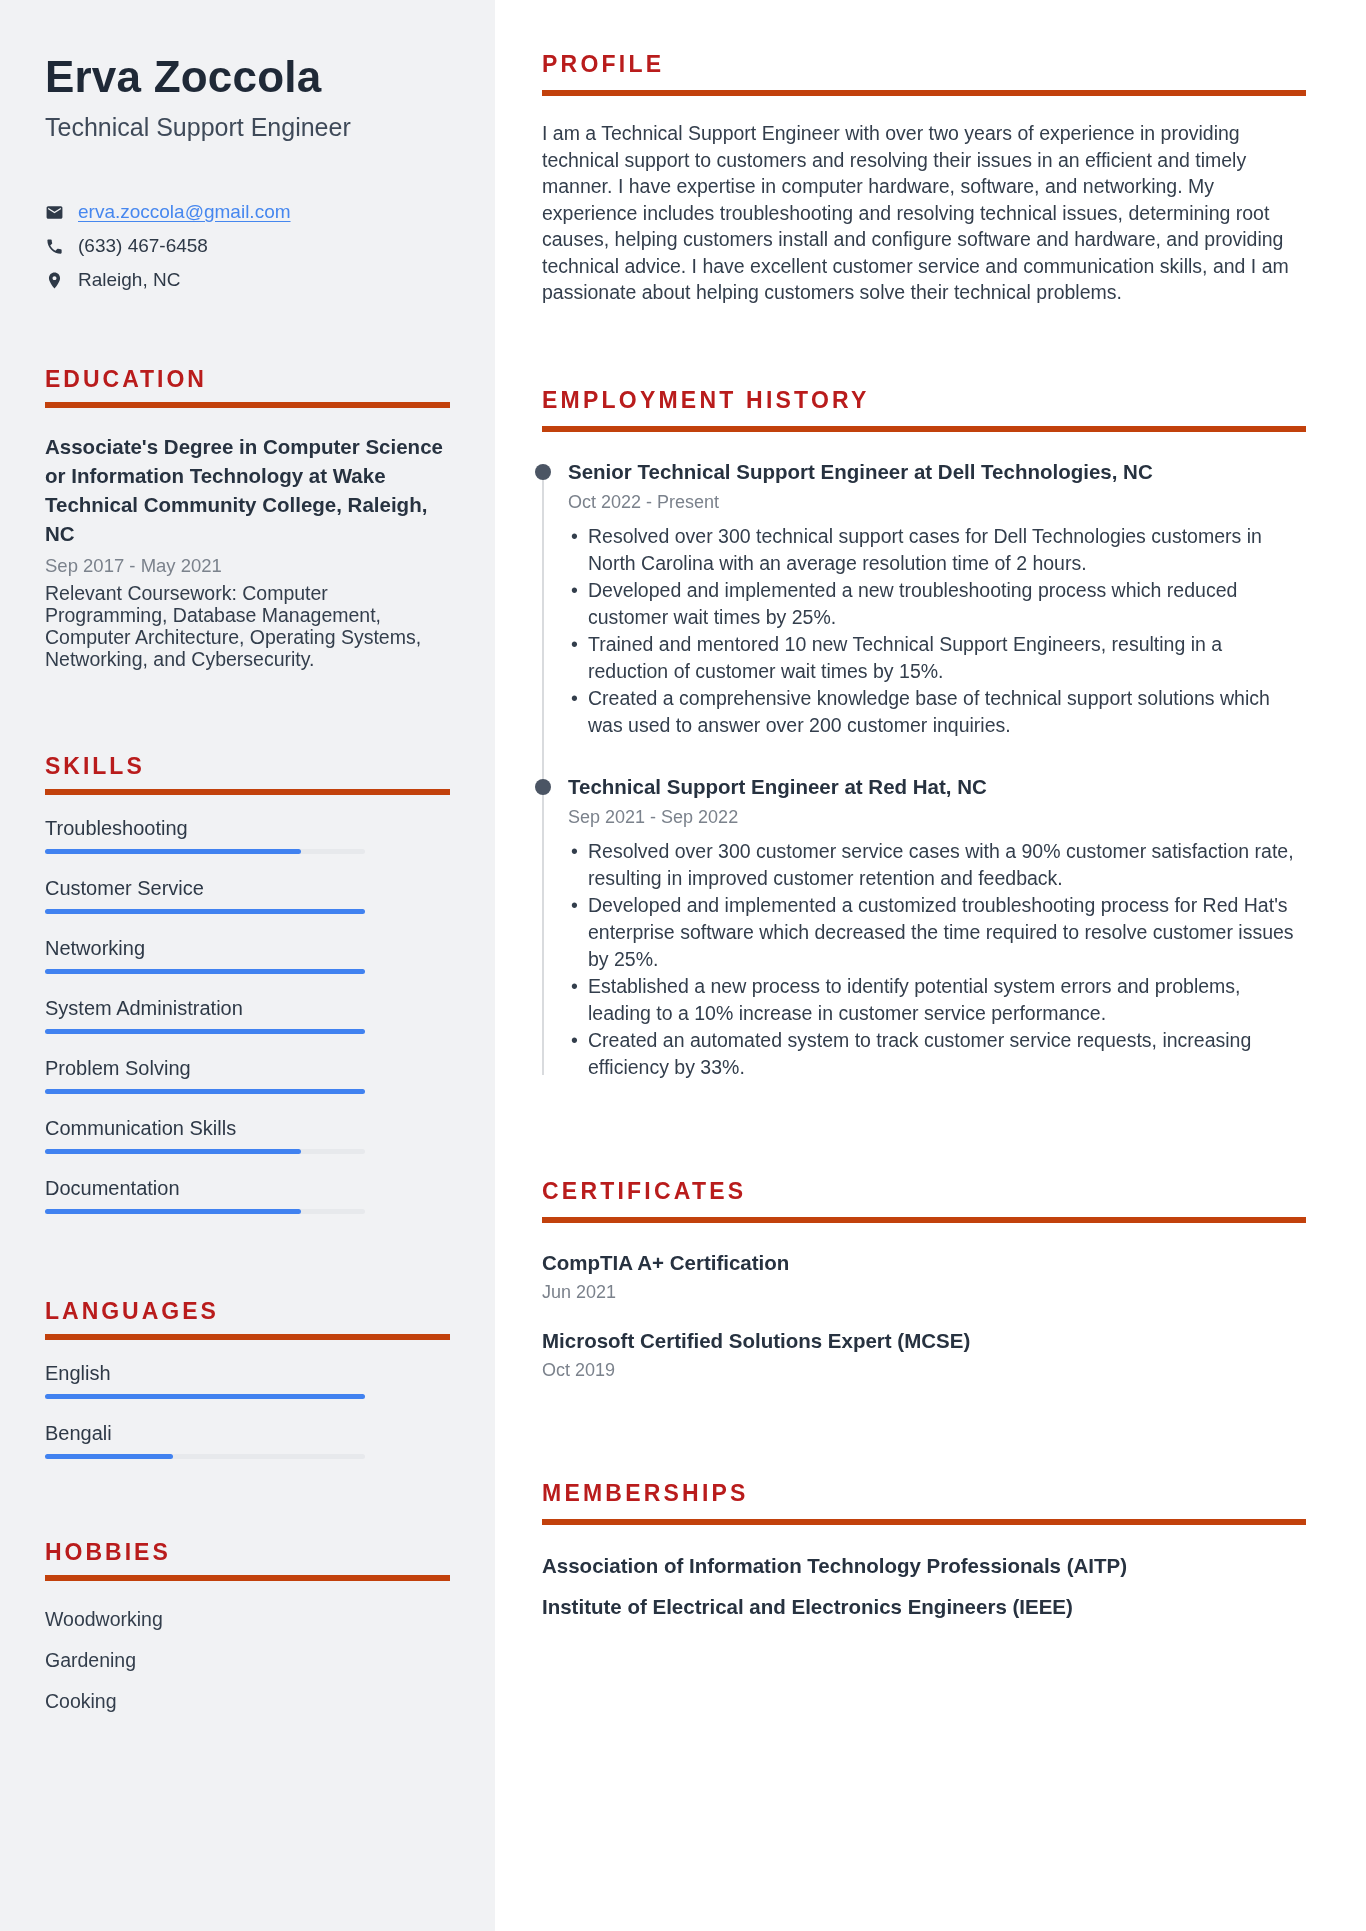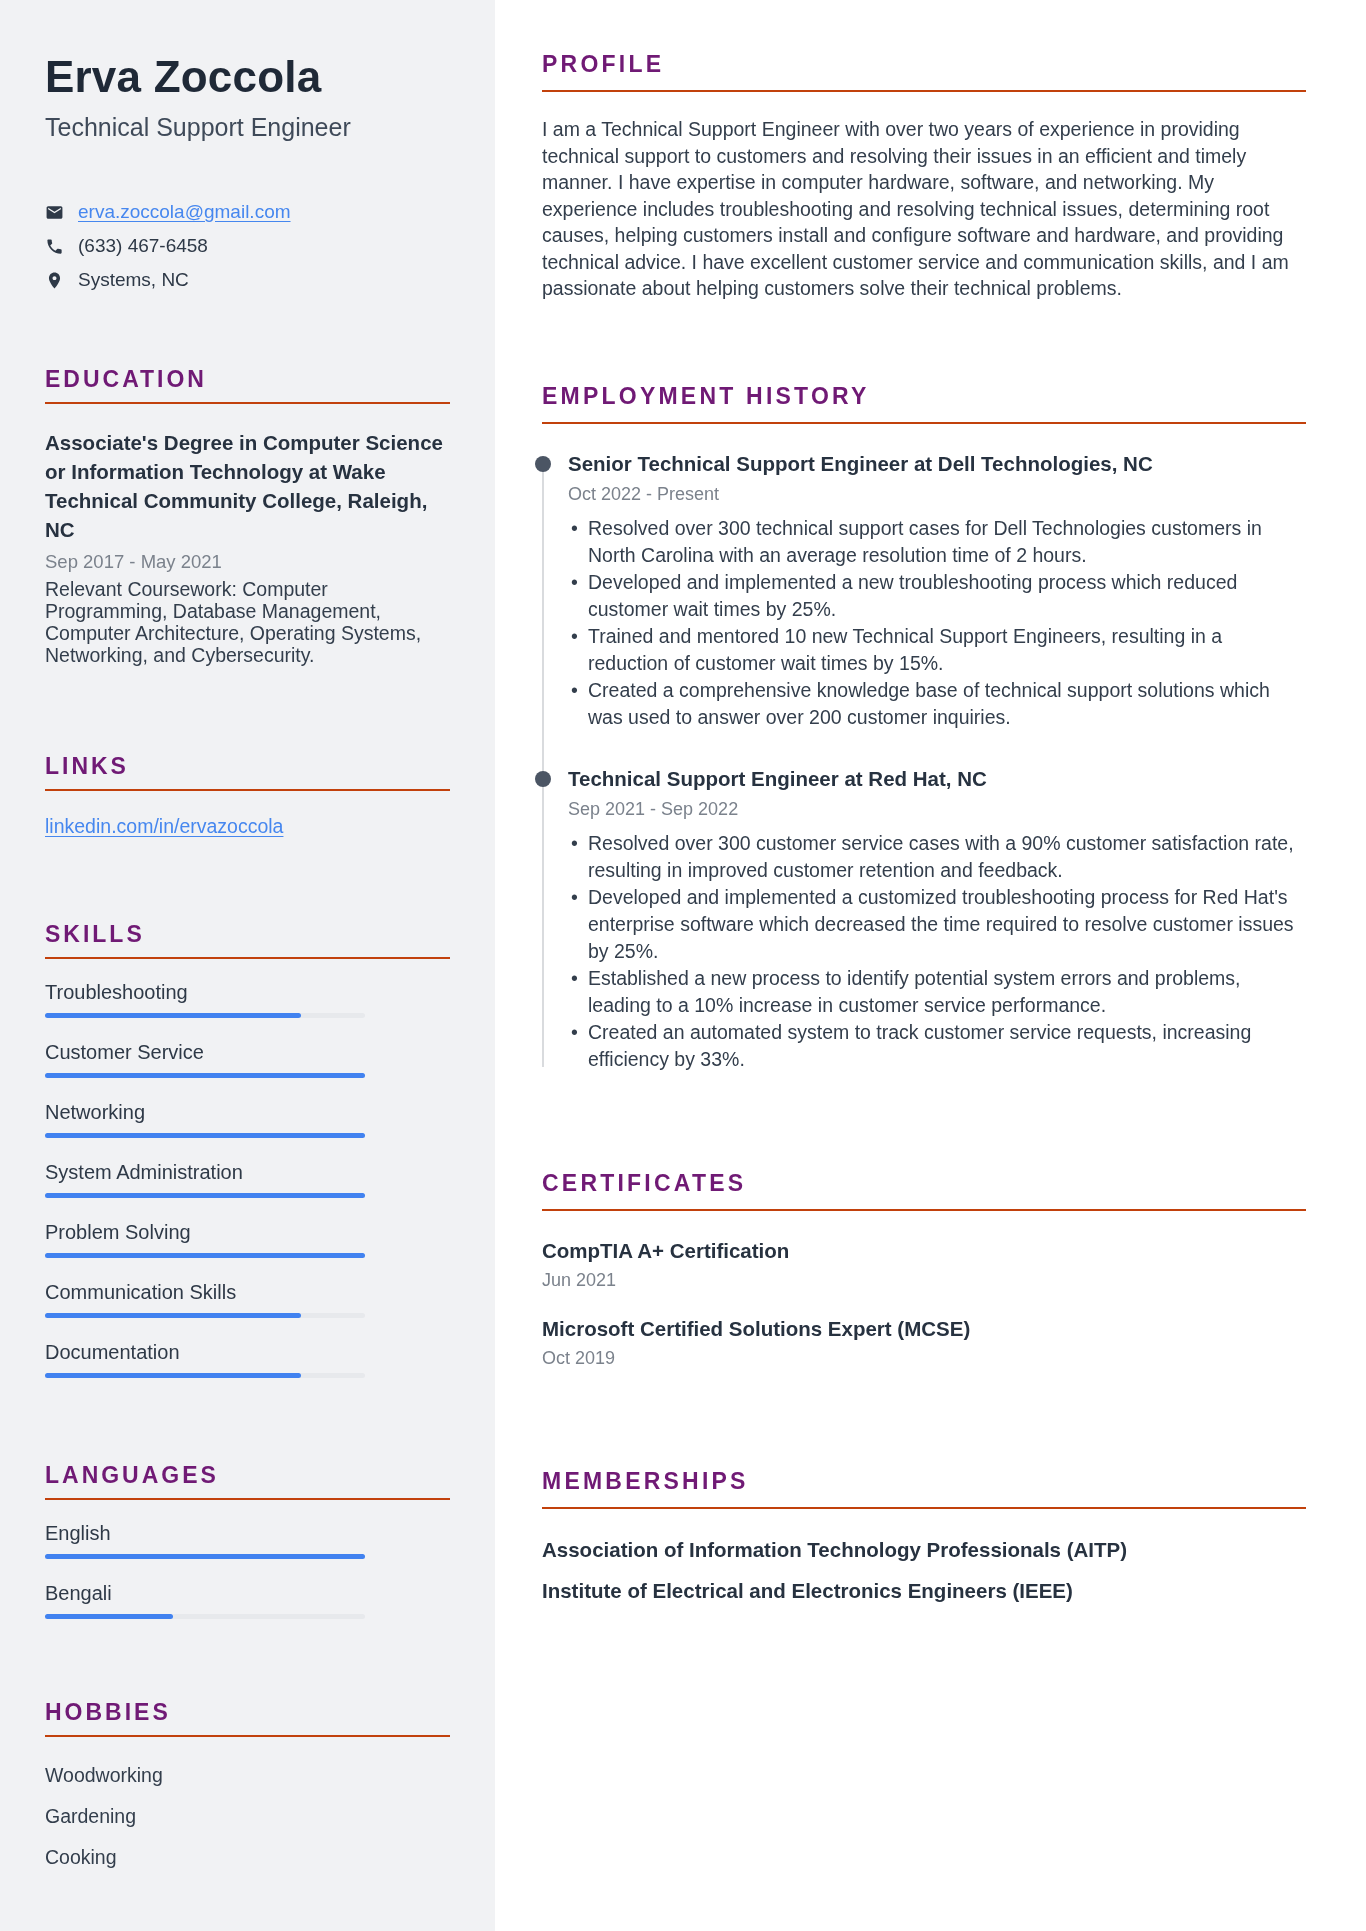--- a/index.html
+++ b/index.html
@@ -9,22 +9,22 @@
   
   .sidebar { width:495px; flex:0 0 495px; background:#f1f2f4; padding:52px 45px 0 45px; }
   .person-name { font-size:44px; line-height:1.15; font-weight:700; color:#1f2937; letter-spacing:.2px; }
   .person-title { margin-top:10px; font-size:25px; color:#3f4a59; }
 
   .contact { margin-top:58px; }
   .c-row { display:flex; align-items:center; gap:14px; margin-bottom:9px; font-size:19px; color:#2e3947; min-height:25px;text-align:right; }
   .c-row svg { width:19px; height:19px; fill:#2e3947; flex:0 0 19px; }
   a.link { color:#4687ef; text-decoration:underline; text-underline-offset:3px; cursor:pointer; }
 
-  .sec-h { font-size:23px; line-height:28px; font-weight:700; letter-spacing:.13em; color:#701a75;
-           padding-bottom:9px; border-bottom:2px solid #c2410c; }
+  .sec-h { font-size:23px; line-height:28px; font-weight:700; letter-spacing:.13em; color:#b91c1c;
+           padding-bottom:9px; border-bottom:6px solid #c2410c; }
   .side-sec { margin-top:72px; }
   .side-sec.links { margin-top:86px; }
   .side-sec.skills { margin-top:82px; }
   .side-sec.languages { margin-top:62px; }
   .side-sec.hobbies { margin-top:58px; }
 
   .degree { margin-top:24px; font-size:20.5px; line-height:29px; font-weight:700; color:#273240; }
   .side-date { margin-top:5px; font-size:18.5px; line-height:26px; color:#7b828c; }
   .coursework { margin-top:3px; font-size:19.5px; line-height:22px; color:#333e4c; }
 
@@ -87,39 +87,31 @@
       <div class="c-row">
         <svg viewBox="0 0 24 24">
             <path d="M6.62 10.79c1.44 2.83 3.76 5.14 6.59 6.59l2.2-2.2c.27-.27.67-.36 1.02-.24 1.12.37 2.33.57 3.57.57.55 0 1 .45 1 1V20c0 .55-.45 1-1 1-9.39 0-17-7.61-17-17 0-.55.45-1 1-1h3.5c.55 0 1 .45 1 1 0 1.25.2 2.45.57 3.57.11.35.03.74-.25 1.02l-2.2 2.2z"></path>
           </svg>
         <span>(633) 467-6458</span>
       </div>
       <div class="c-row">
         <svg viewBox="0 0 24 24">
             <path d="M12 2C8.13 2 5 5.13 5 9c0 5.25 7 13 7 13s7-7.75 7-13c0-3.87-3.13-7-7-7zm0 9.5c-1.38 0-2.5-1.12-2.5-2.5s1.12-2.5 2.5-2.5 2.5 1.12 2.5 2.5-1.12 2.5-2.5 2.5z"></path>
           </svg>
-        <span>Systems, NC</span>
+        <span>Raleigh, NC</span>
       </div>
     </div>
 
     <section class="side-sec education">
       <h2 class="sec-h">EDUCATION</h2>
       <p class="degree">Associate's Degree in Computer Science or Information Technology at Wake Technical Community College, Raleigh, NC</p>
       <p class="side-date">Sep 2017 - May 2021</p>
       <p class="coursework">Relevant Coursework: Computer Programming, Database Management, Computer Architecture, Operating Systems, Networking, and Cybersecurity.</p>
     </section>
 
-    <section class="side-sec links">
-      <h2 class="sec-h">LINKS</h2>
-      <div class="side-link-wrap">
-        
-      
-          <a class="side-link">linkedin.com/in/ervazoccola</a>
-        </div>
-    </section>
 
     <section class="side-sec skills">
       <h2 class="sec-h">SKILLS</h2>
       <div class="meter-list">
 
           <div class="meter">
             <div class="meter-label">Troubleshooting</div>
             <div class="bar">
               <div class="bar-fill" style="width: 80%;"></div>
             </div>

